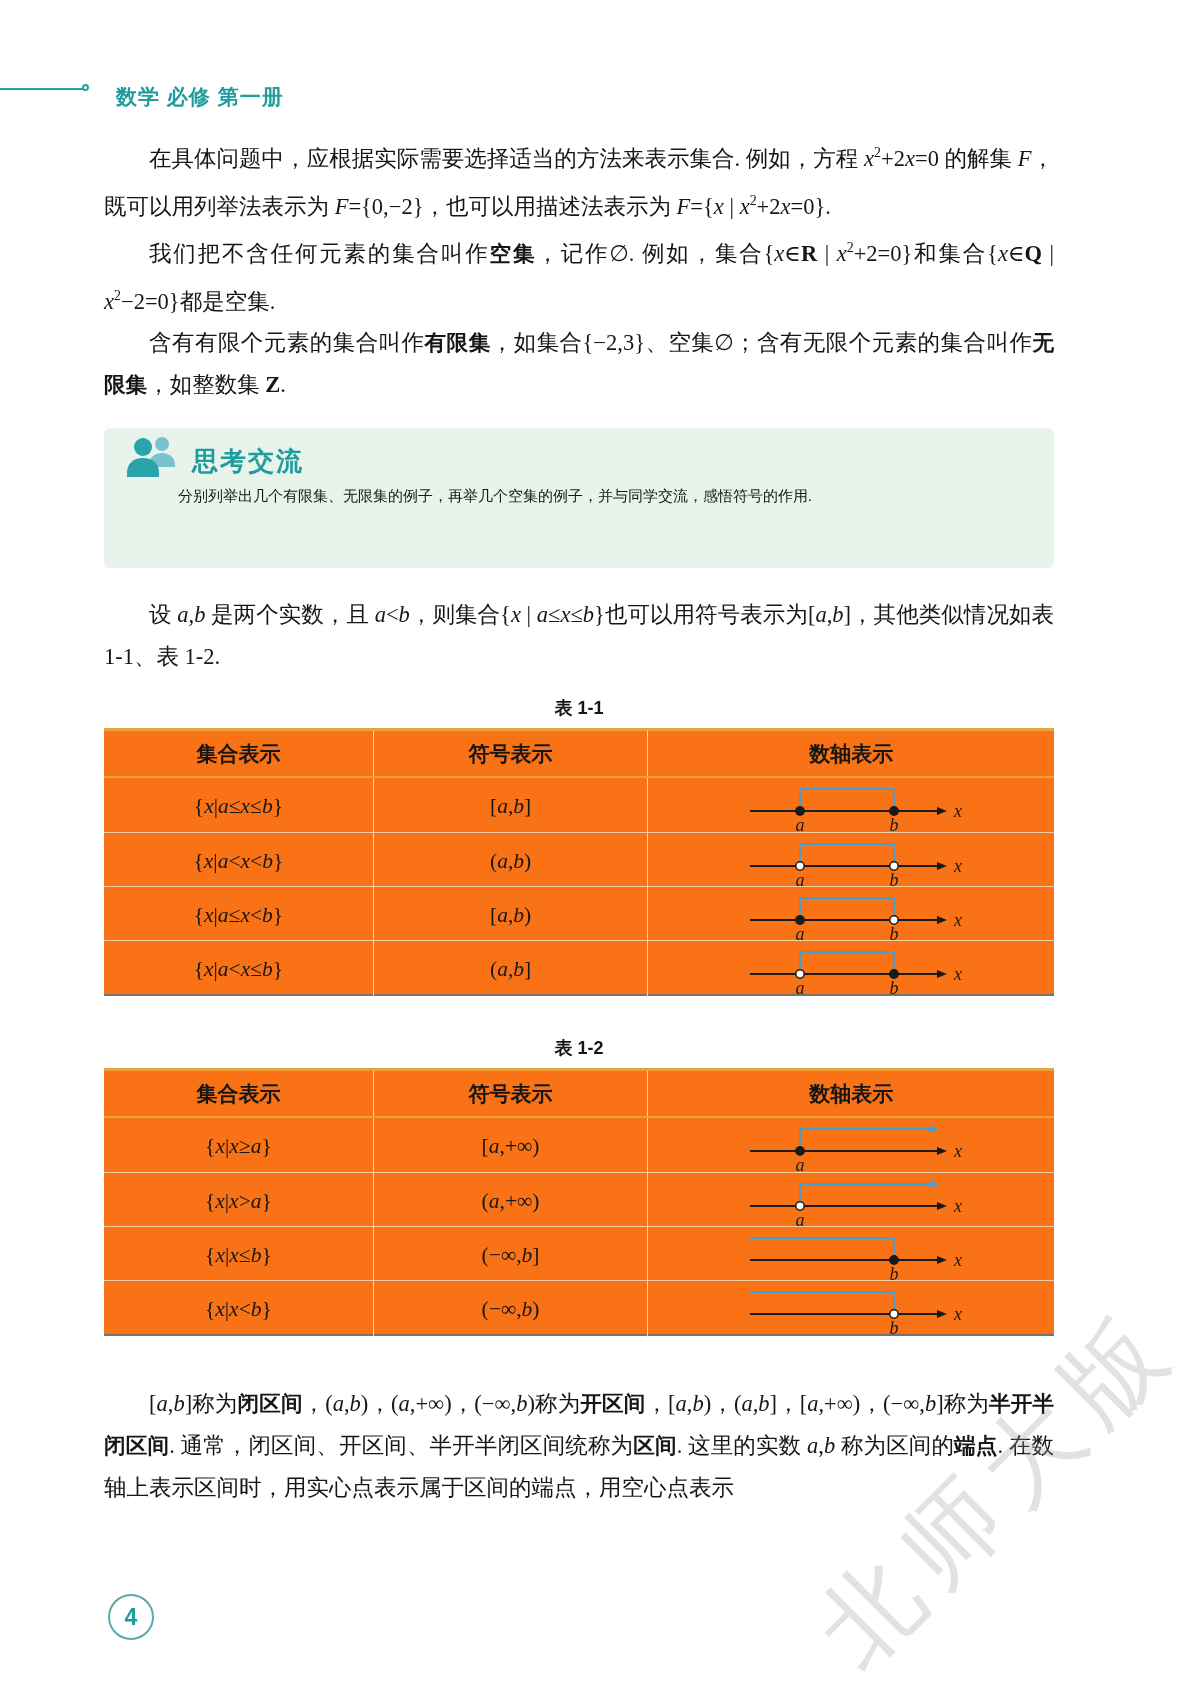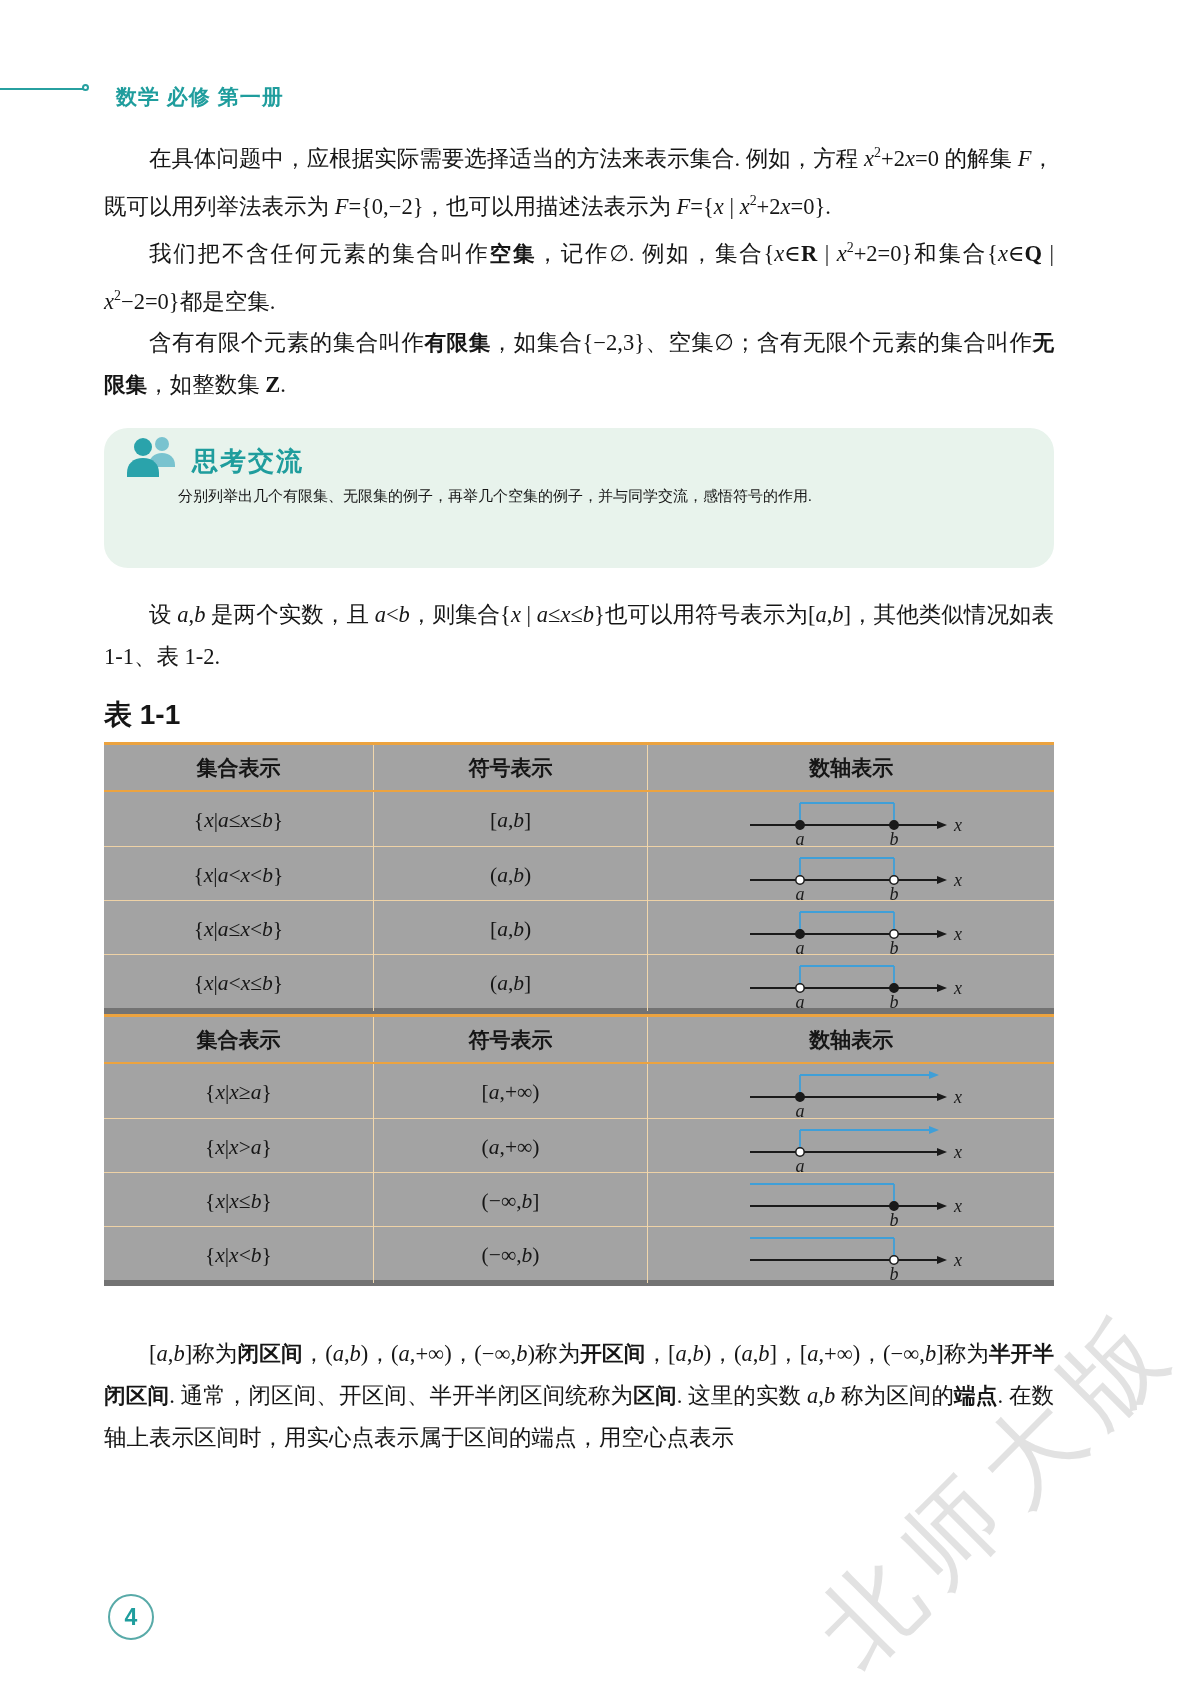--- a/index.html
+++ b/index.html
@@ -15,32 +15,32 @@
   .header .title{position:absolute;left:116px;top:7px;font-family:"Liberation Sans","DejaVu Sans",sans-serif;
     font-weight:bold;font-size:21px;color:#1f9d9d;letter-spacing:1px}
   
   .content{position:absolute;left:104px;top:132px;width:950px;z-index:1}
   p.body{font-size:22.5px;line-height:42px;text-align:justify;text-indent:2em}
   p.body b, .thinkbox p b{font-family:Liberation Serif, serif;font-weight:bold;font-size:0.96em}
   .bb{font-weight:bold}
   sup{font-size:0.62em}
   i{font-family:"Liberation Serif","DejaVu Serif",serif}
   
-  .thinkbox{position:relative;margin-top:22px;background:#e8f3ec;border-radius:24px;
+  .thinkbox{position:relative;margin-top:22px;background:#e8f3ec;border-radius:6px;
     padding:48px 44px 18px 44px;min-height:140px}
   .thinkbox .ticon{position:absolute;left:22px;top:6px}
   .thinkbox .ttitle{position:absolute;left:88px;top:16px;color:#1f9d9d;
     font-family:"Liberation Sans","DejaVu Sans",sans-serif;font-weight:bold;font-size:26px;letter-spacing:2px}
   .thinkbox p{font-size:15px;line-height:40px;text-indent:2em;text-align:justify}
   
   .p4{margin-top:26px}
-  .tbl-caption{margin-top:18px;margin-bottom:8px;text-align:left;font-weight:bold;font-size:28px;
+  .tbl-caption{margin-top:18px;margin-bottom:8px;text-align:center;font-weight:bold;font-size:18px;
     font-family:"Liberation Sans","DejaVu Sans",sans-serif}
   .tbl-caption.second{margin-top:40px}
-  .tbl{width:100%;background:#a3a3a3;border-top:3px solid #eca33f;border-bottom:6px solid #737373}
+  .tbl{width:100%;background:#f97316;border-top:3px solid #eca33f;border-bottom:2px solid #737373}
   .hrow{display:grid;grid-template-columns:28.4% 28.9% 42.7%;height:47px;align-items:center;
     border-bottom:2px solid #eca33f}
   .hcell{height:100%;display:flex;align-items:center;justify-content:center;
     font-family:"Liberation Sans","DejaVu Sans",sans-serif;font-weight:bold;font-size:21px;
     border-right:1px solid #f1d7ad}
   .hcell.last{border-right:none}
   .drow{display:grid;grid-template-columns:28.4% 28.9% 42.7%;height:54px;align-items:center;
     border-top:1px solid #eed2a6}
   .drow:first-child{border-top:none}
   .cell{height:100%;display:flex;align-items:center;justify-content:center;font-size:21.5px;
@@ -165,20 +165,21 @@
                 <circle cx="66" cy="33" r="4.2" fill="#fff" stroke="#1a1a1a" stroke-width="1.5"></circle>
                 <circle cx="160" cy="33" r="4.2" fill="#1a1a1a" stroke="#1a1a1a" stroke-width="1.5"></circle>
                 <text x="66" y="53" text-anchor="middle" font-size="18" font-style="italic" font-family="Liberation Serif, DejaVu Serif, serif" fill="#1a1a1a">a</text>
                 <text x="160" y="53" text-anchor="middle" font-size="18" font-style="italic" font-family="Liberation Serif, DejaVu Serif, serif" fill="#1a1a1a">b</text>
               </svg>
             </div>
           </div>
         </div>
     </div>
 
+    <div class="tbl-caption second">表 1-2</div>
     <div class="tbl">
       <div class="hrow">
         <div class="hcell">集合表示</div>
         <div class="hcell">符号表示</div>
         <div class="hcell last">数轴表示</div>
       </div>
       <div>
           <div class="drow">
             <div class="cell">{<i>x</i> | <i>x</i>≥<i>a</i>}</div>
             <div class="cell">[<i>a</i>,+∞)</div>

